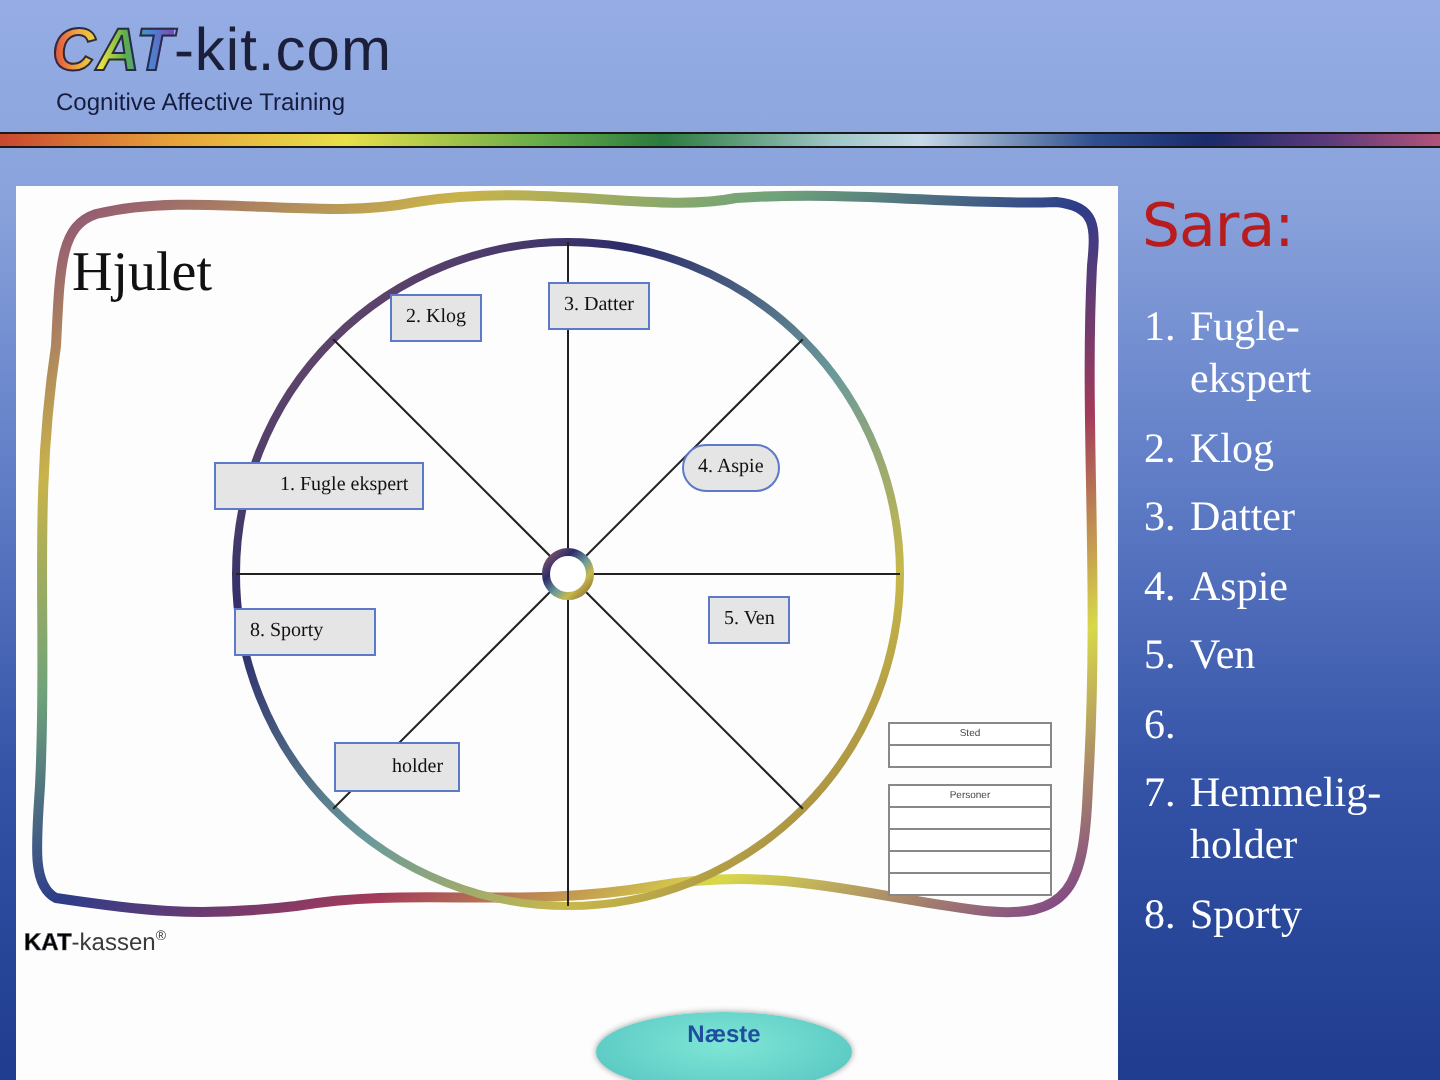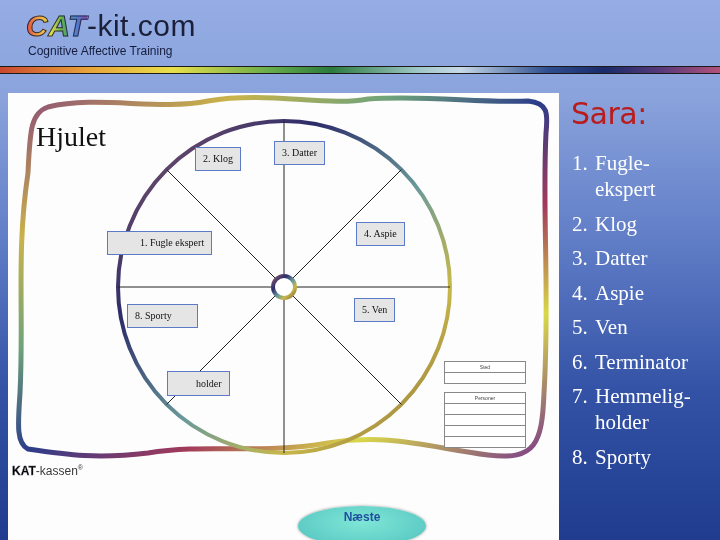--- a/index.html
+++ b/index.html
@@ -86,26 +86,26 @@
       <line x1="393.4" y1="76.6" x2="158.6" y2="311.4"></line>
     </g>
     <circle cx="276" cy="194" r="11" fill="#fff" stroke="url(#circGrad)" stroke-width="4"></circle>
   </svg>
 
   <div class="wheel-title">Hjulet</div>
 
   <div class="seg-label" style="left:99px; top:138px;padding-left:32px;">1. Fugle ekspert</div>
   <div class="seg-label" style="left:187px; top:54px;">2. Klog</div>
   <div class="seg-label" style="left:266px; top:48px;">3. Datter</div>
-  <div class="seg-label" style="left:348px; top:129px;">4. Aspie</div>
+  <div class="seg-label" style="left:333px; top:129px;border-radius:12px;">4. Aspie</div>
   <div class="seg-label" style="left:346px; top:205px;">5. Ven</div>
   <div class="seg-label" style="left:159px; top:278px; line-height:19px;">
     <div style="padding-left:21px;">holder</div>
   </div>
-  <div class="seg-label" style="left:119px; top:211px; padding-right:25px;">8. Sporty</div>
+  <div class="seg-label" style="left:109px; top:211px; padding-right:25px;">8. Sporty</div>
 
   <div class="mini-form" style="left:436px; top:268px; width:80px;">
     <div class="mini-row">Sted</div>
     <div class="mini-row"></div>
   </div>
   <div class="mini-form" style="left:436px; top:299px; width:80px;">
     <div class="mini-row">Personer</div>
     <div class="mini-row"></div>
     <div class="mini-row"></div>
     <div class="mini-row"></div>
@@ -132,21 +132,20 @@
   <li>
       <span class="num">4.</span>
       <span>Aspie</span>
     </li>
   <li>
       <span class="num">5.</span>
       <span>Ven</span>
     </li>
   <li>
       <span class="num">6.</span>
-      <span>Terminator</span>
     </li>
   <li>
       <span class="num">7.</span>
       <span><span>Hemmelig-</span><br><span>holder</span></span>
     </li>
   <li>
       <span class="num">8.</span>
       <span>Sporty</span>
     </li>
 </ul>

